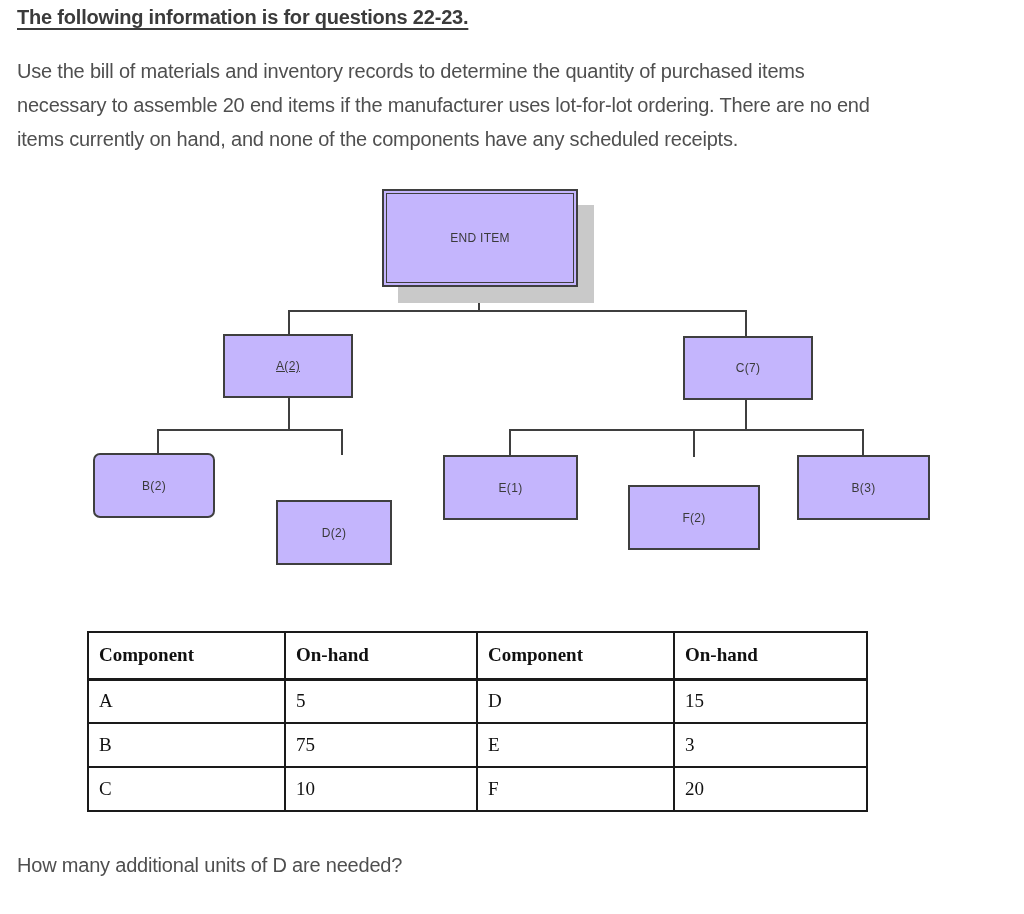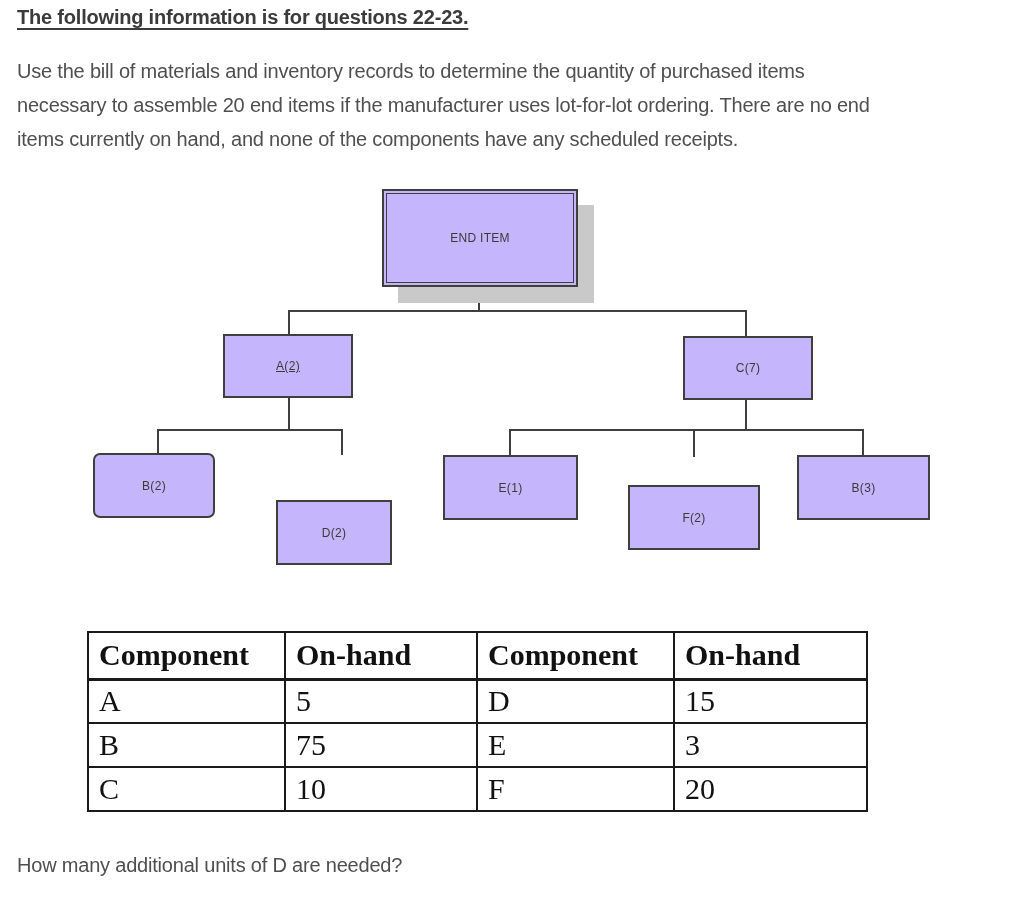--- a/index.html
+++ b/index.html
@@ -47,21 +47,21 @@
     position: absolute; inset: 2px; border: 1.5px solid #3f3f3f;
     display: flex; align-items: center; justify-content: center;
   }
 
   
   table.inv {
     position: absolute; left: 87px; top: 631px;
     border-collapse: collapse; table-layout: fixed;
     width: 779px;
     font-family: "Liberation Serif", serif;
-    font-size: 30px; color: #111111;
+    font-size: 19px; color: #111111;
     background: #ffffff;
   }
   table.inv th, table.inv td {
     border: 2px solid #1a1a1a;
     text-align: left; vertical-align: middle;
     padding: 2px 6px 2px 10px;
     overflow: hidden; white-space: nowrap;
   }
   table.inv thead th { font-weight: bold; height: 47px; border-bottom-width: 3px; }
   table.inv tbody td { height: 44px; }

